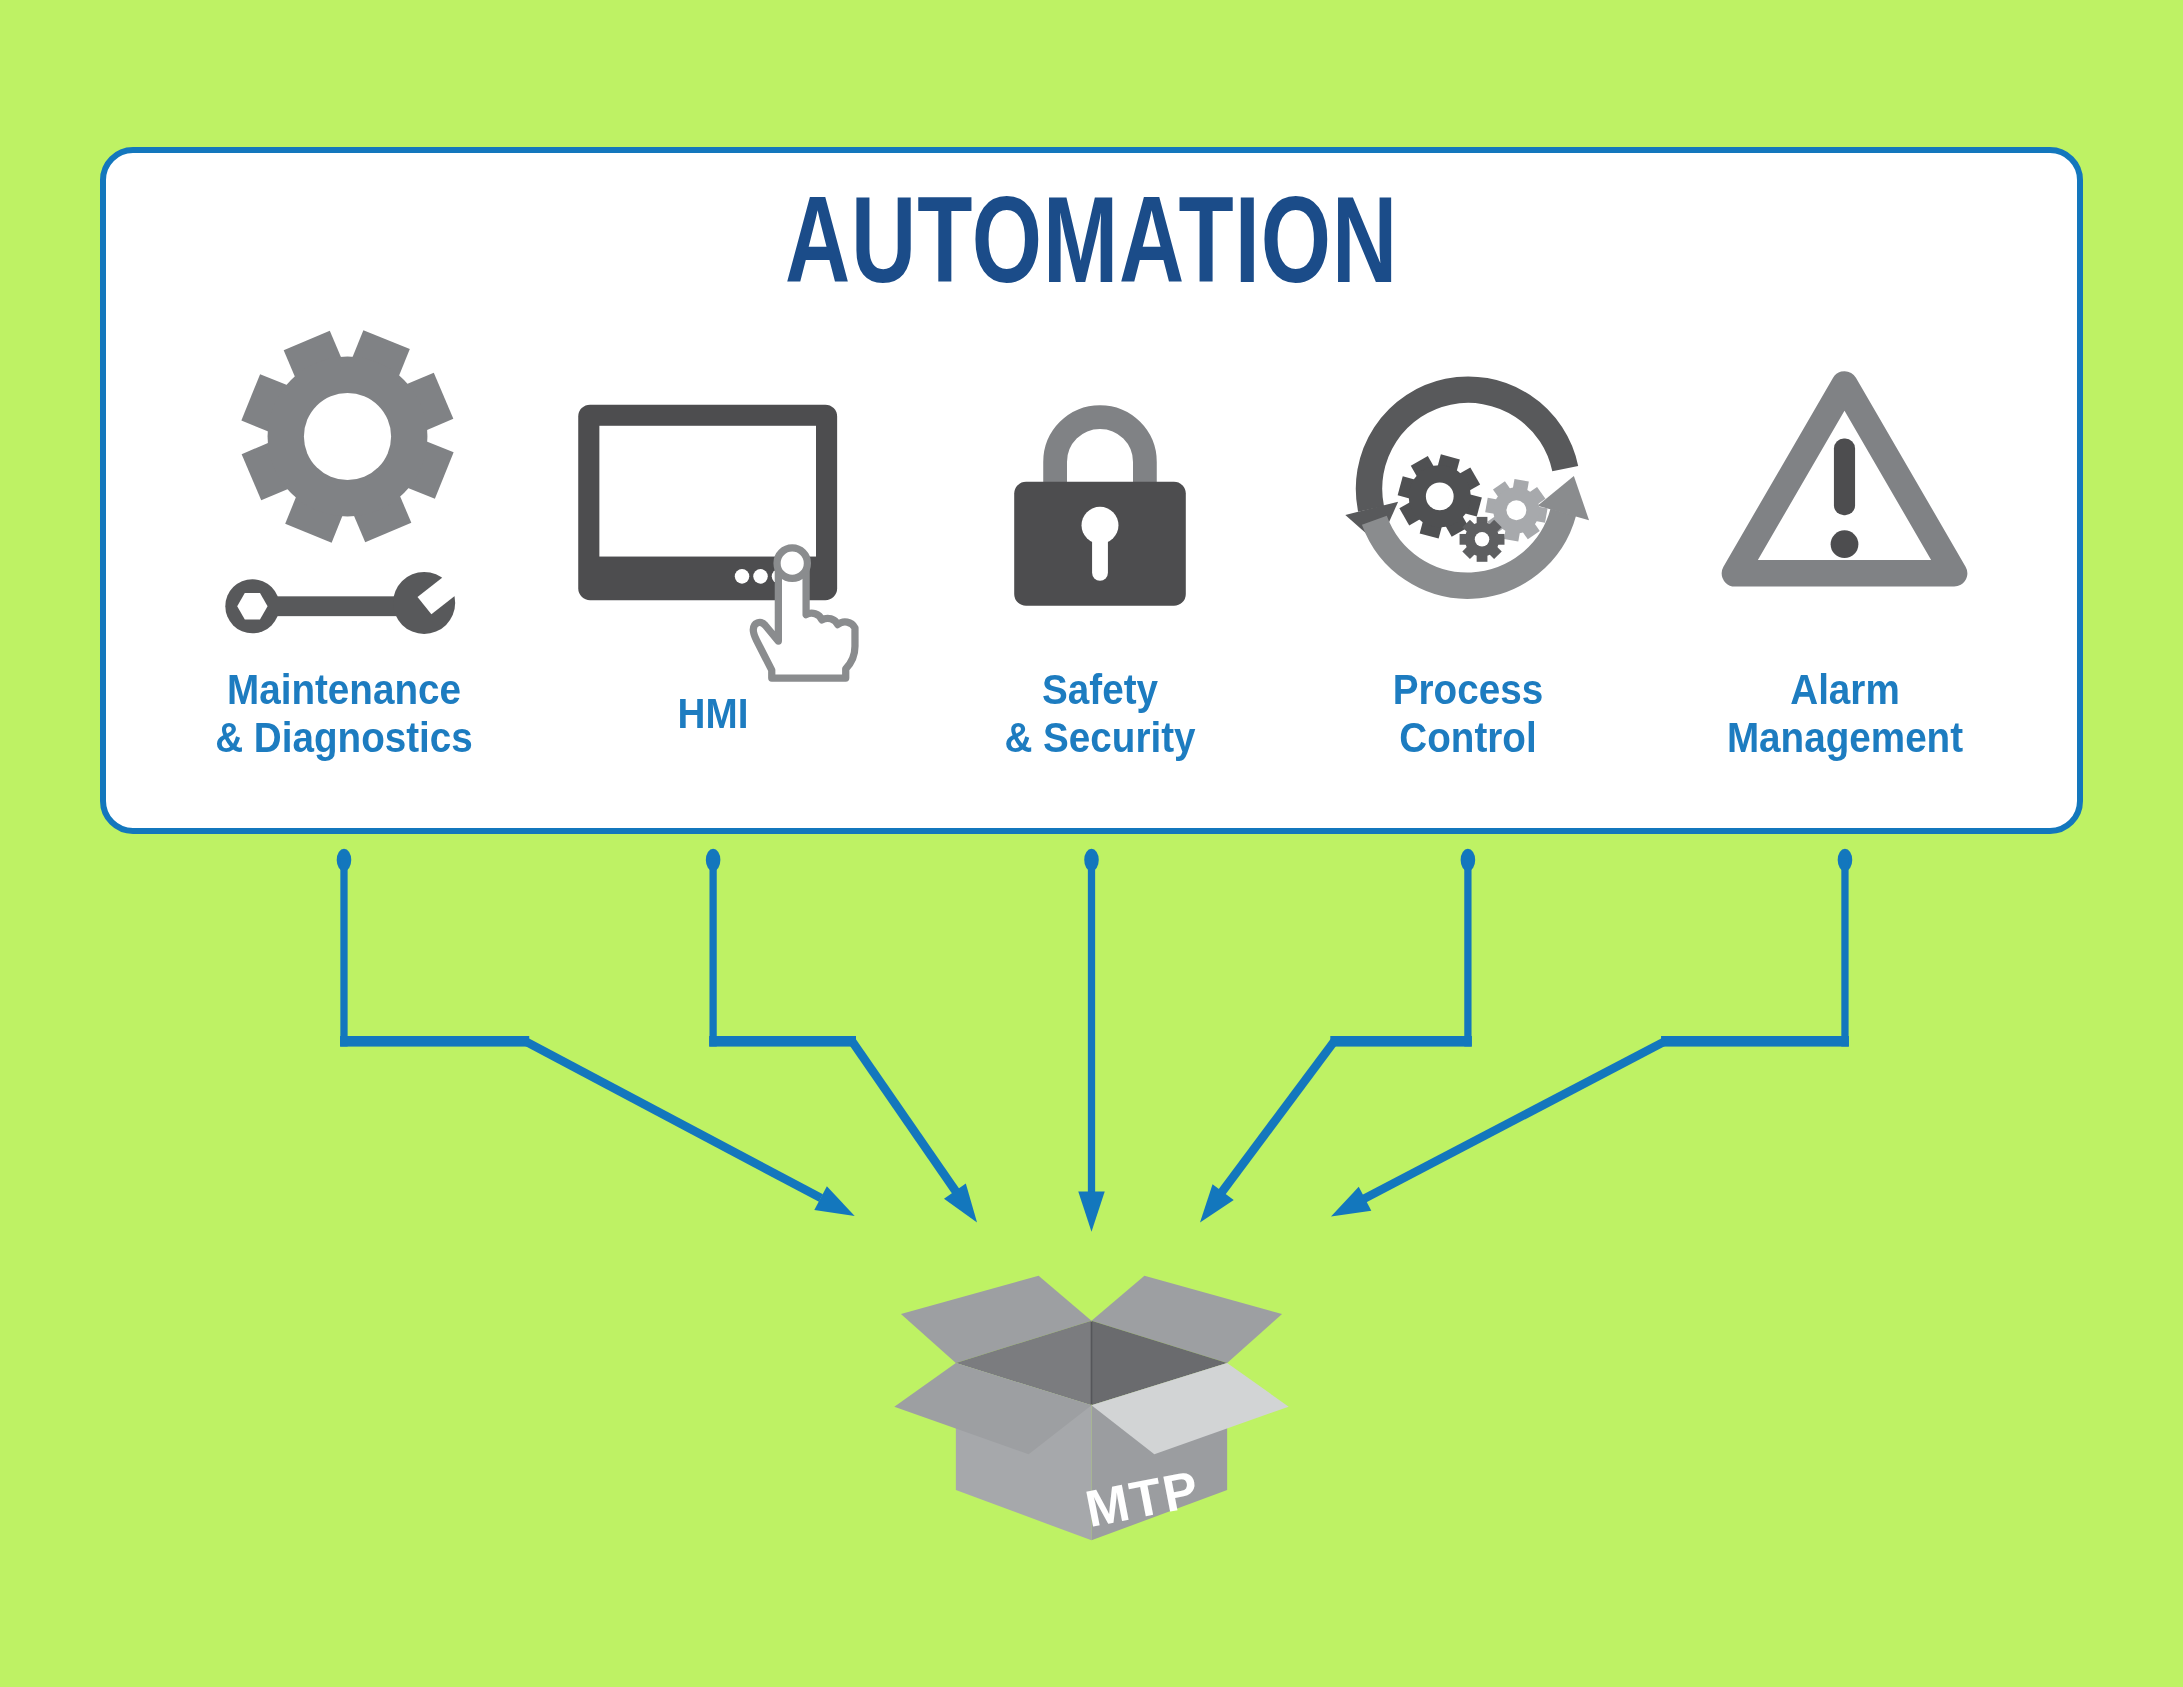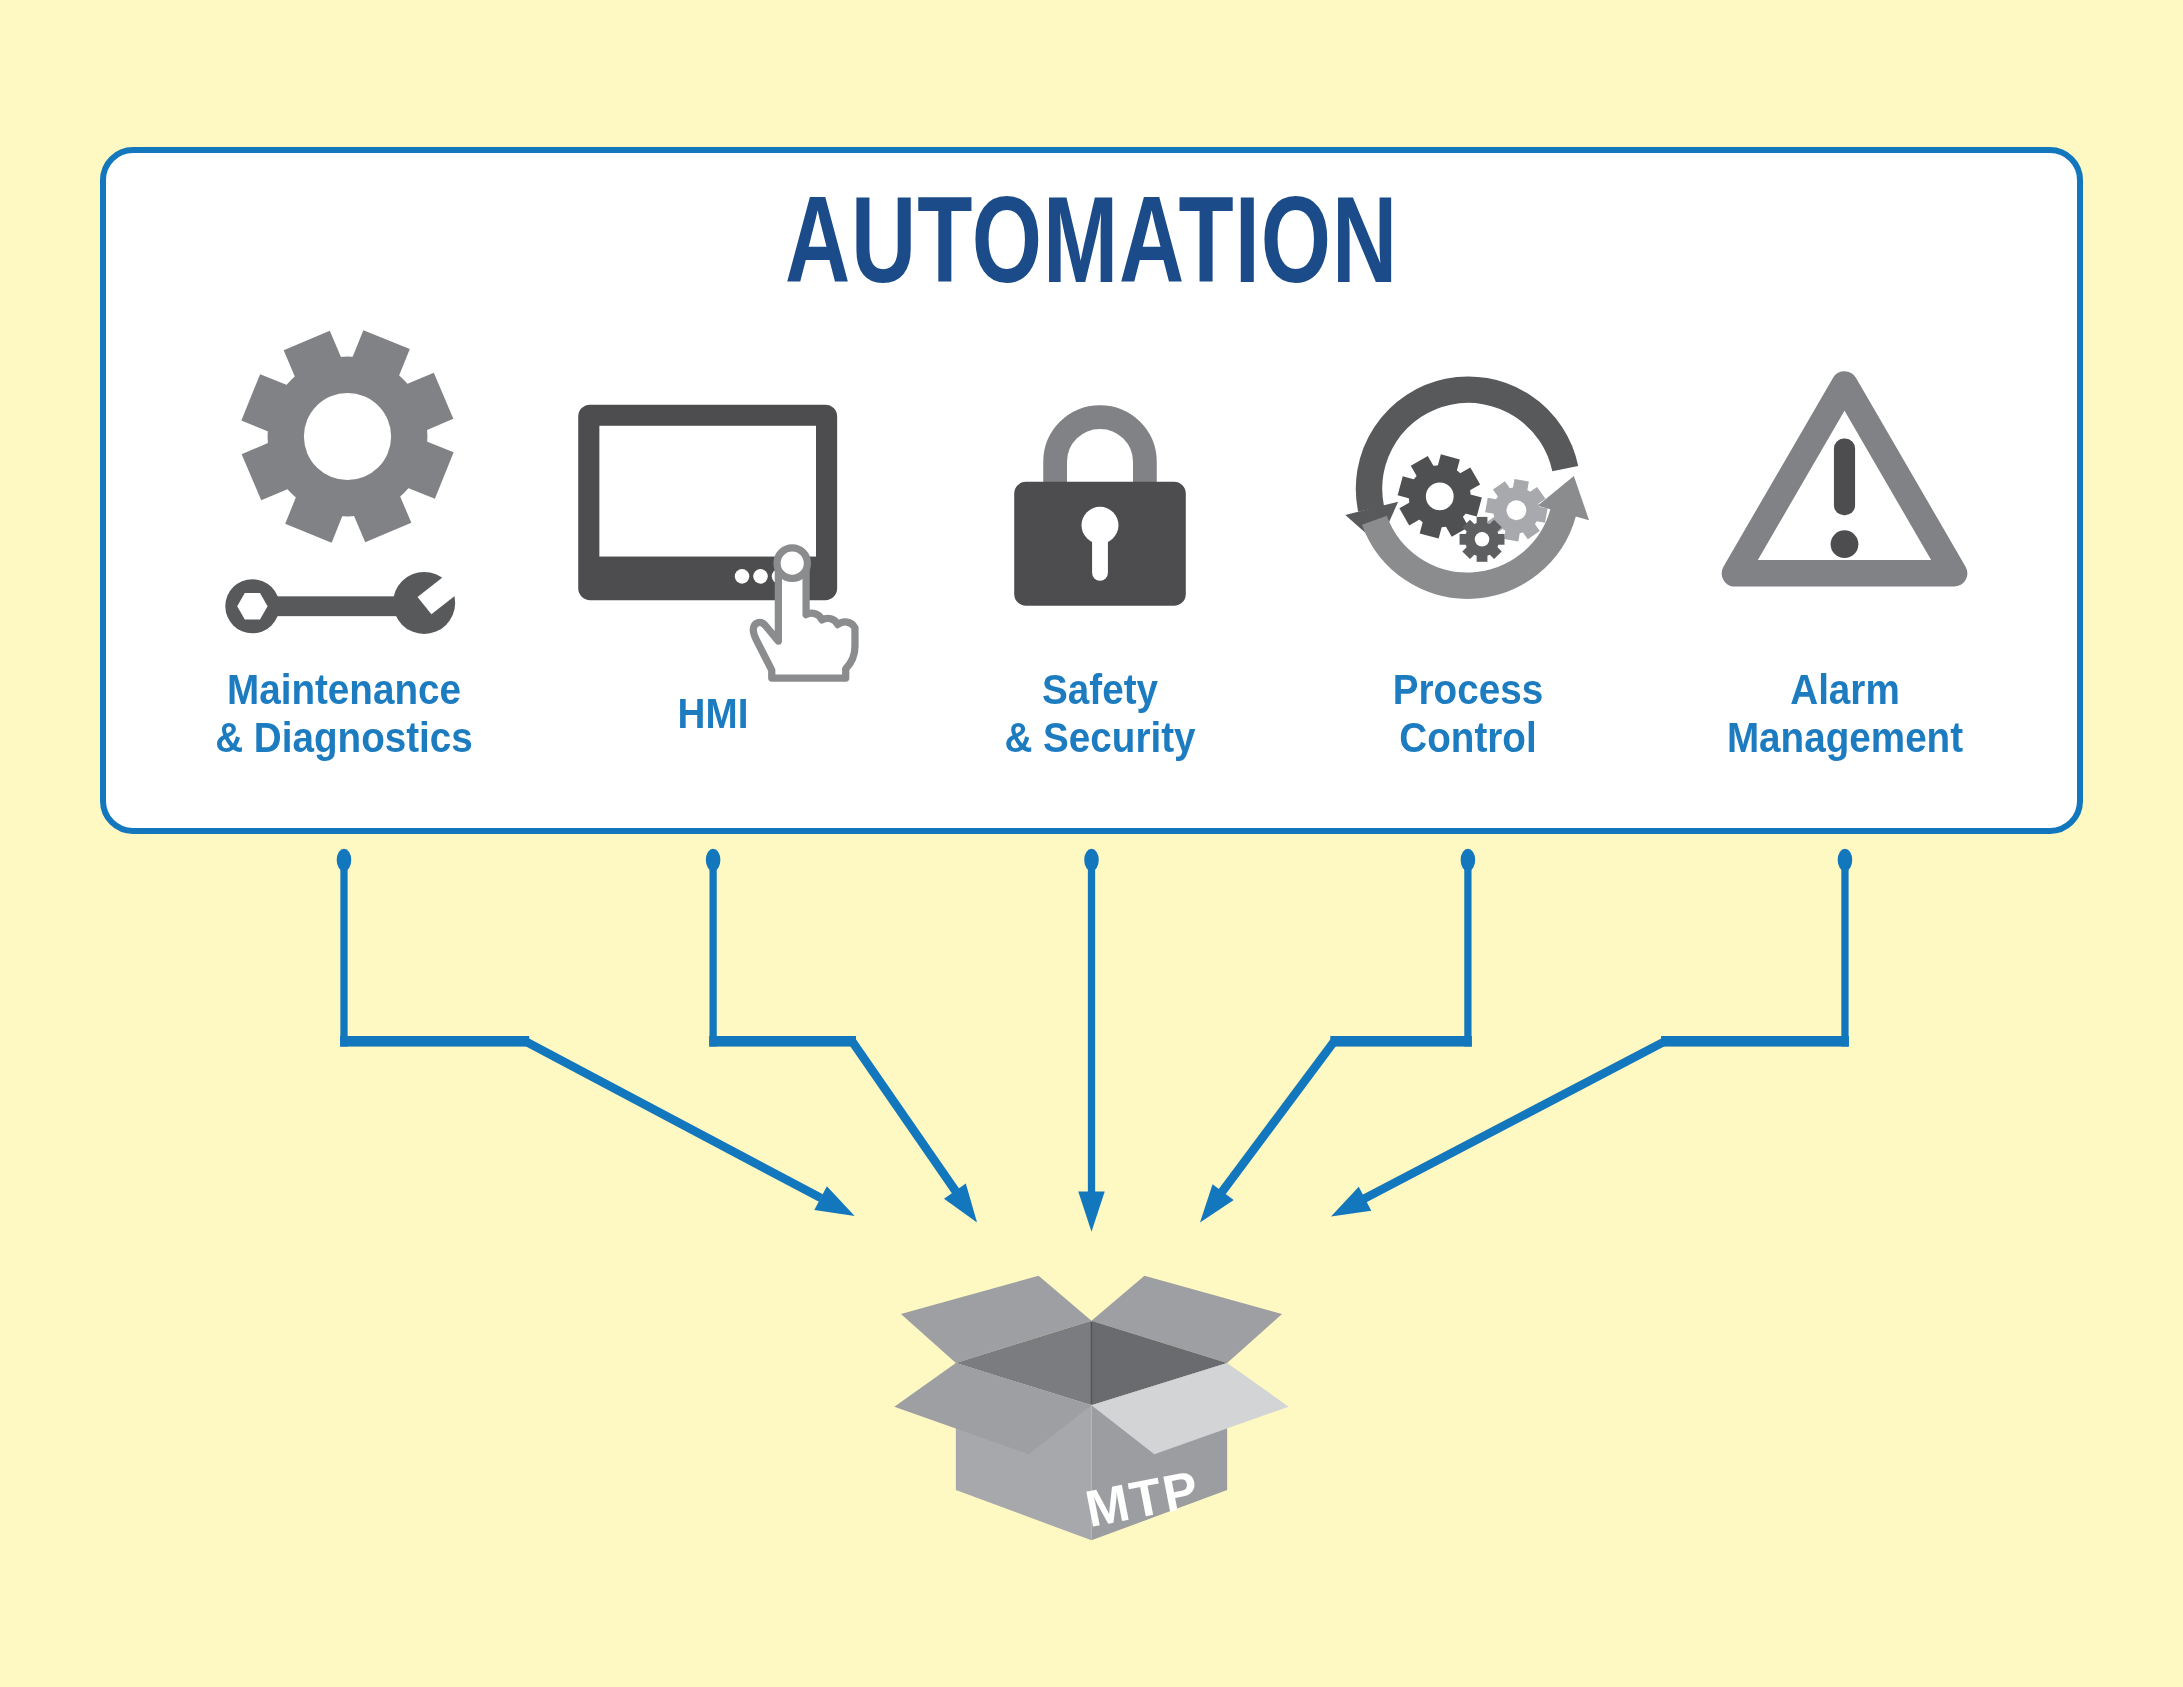--- a/index.html
+++ b/index.html
@@ -1,16 +1,16 @@
 <!DOCTYPE html>
 <html style="font-size:10.6px"><head>
 <meta charset="utf-8">
 <style>
   html,body{margin:0;padding:0;background:#fff;}
-  .canvas{position:relative;width:2183px;height:1687px;background:#fef9c3;overflow:hidden;
+  .canvas{position:relative;width:2183px;height:1687px;background:#bef264;overflow:hidden;
           font-family:"Liberation Sans",sans-serif;}
   .auto-box{position:absolute;left:100px;top:147px;width:1983px;height:687px;
             box-sizing:border-box;border:6.6px solid #1377bd;border-radius:33px;background:#fff;}
   .title{position:absolute;left:0;top:179px;width:2183px;text-align:center;
          font-size:122px;font-weight:bold;color:#1b4c89;letter-spacing:1.3px;
          transform:scaleX(0.74);line-height:122px;white-space:nowrap;}
   .ic{position:absolute;overflow:visible;}
   .mod-label{position:absolute;top:658px;width:410px;height:112px;
              display:flex;flex-direction:column;align-items:center;justify-content:center;
              color:#1d7cc0;font-size:42px;font-weight:bold;line-height:48px;

